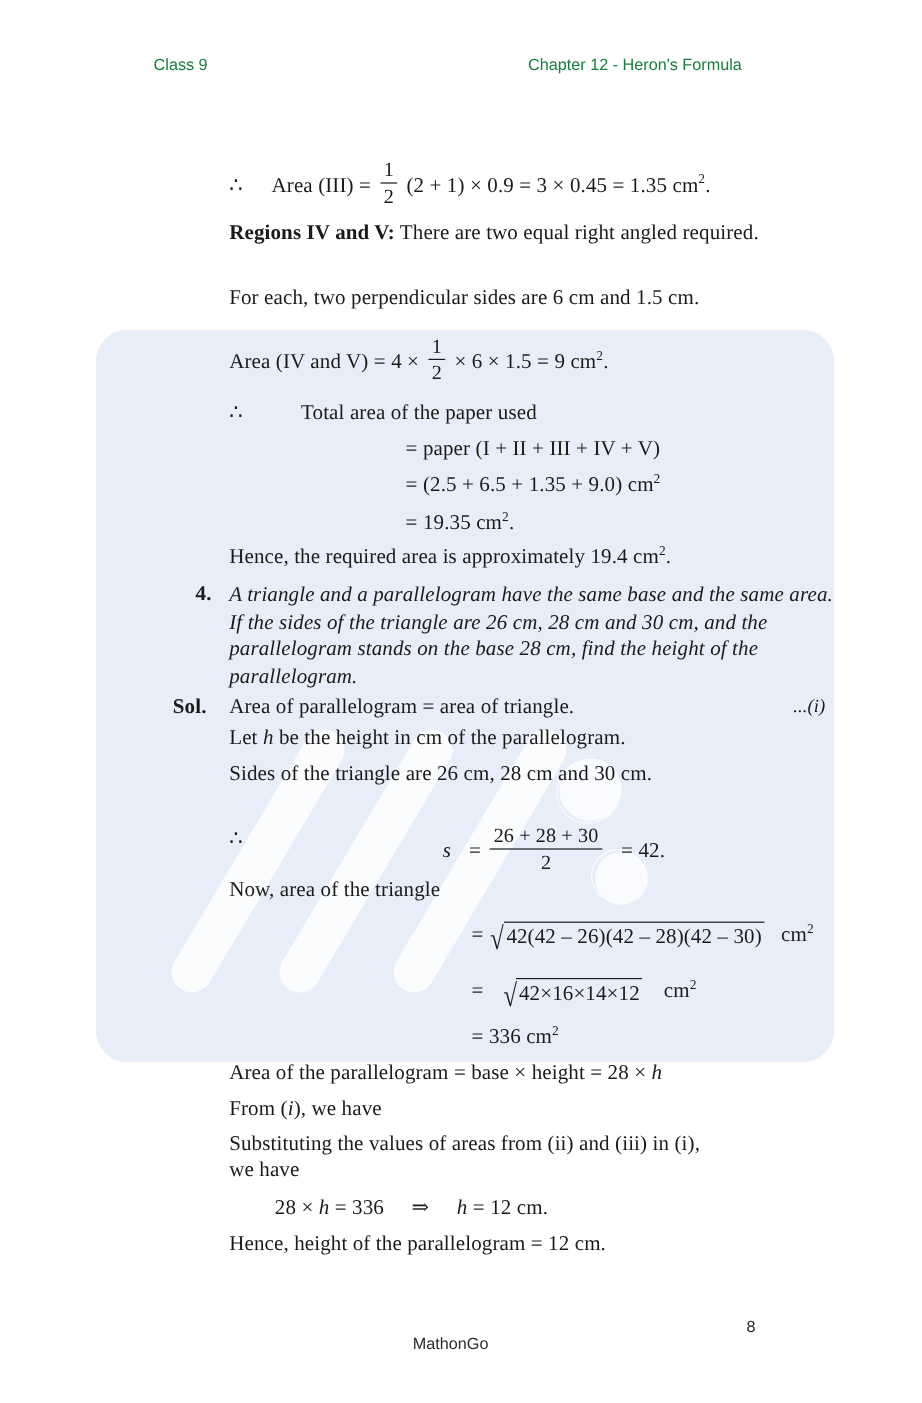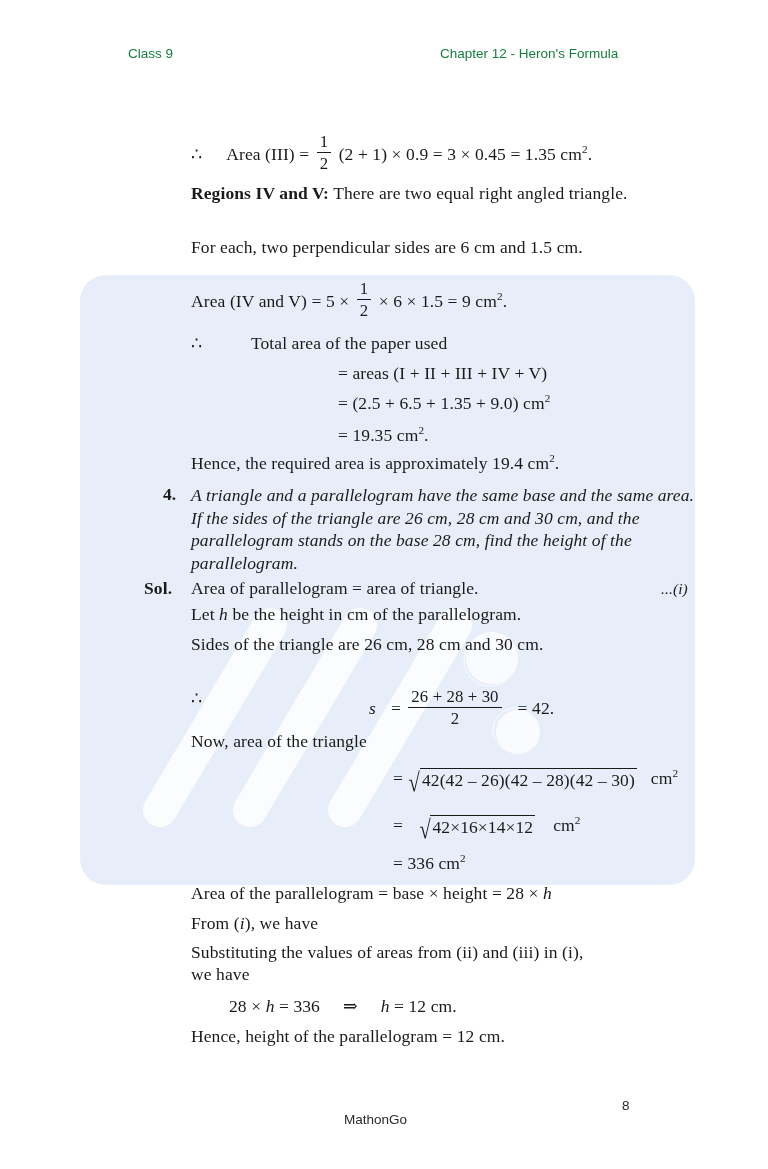--- a/index.html
+++ b/index.html
@@ -165,42 +165,42 @@
       <span>Area (III) =</span>
       <span class="frac">
         <span class="num">1</span>
         <span class="bar"></span>
         <span class="den">2</span>
       </span>
       <span>(2 + 1) × 0.9 = 3 × 0.45 = 1.35 cm</span><sup>2</sup><span>.</span>
     </div>
 
     <div class="wrapline" style="left:158px; top:182px; width:510px;">
-      <span class="b">Regions IV and V:</span><span> There are two equal right angled triangle.</span>
+      <span class="b">Regions IV and V:</span><span> There are two equal right angled required.</span>
     </div>
 
     <div class="line" style="left:158px; top:237px;">For each, two perpendicular sides are 6 cm and 1.5 cm.</div>
 
     <div class="line" style="left:158px; top:280px;">
-      <span>Area (IV and V) = 5 ×</span>
+      <span>Area (IV and V) = 4 ×</span>
       <span class="frac">
         <span class="num">1</span>
         <span class="bar"></span>
         <span class="den">2</span>
       </span>
       <span>× 6 × 1.5 = 9 cm</span><sup>2</sup><span>.</span>
     </div>
 
     <div class="line" style="left:158px; top:333px;">
       <span>∴</span>
       <span class="spc" style="width:40px"></span>
       <span>Total area of the paper used</span>
     </div>
 
-    <div class="line" style="left:305px; top:363px;">= areas (I + II + III + IV + V)</div>
+    <div class="line" style="left:305px; top:363px;">= paper (I + II + III + IV + V)</div>
 
     <div class="line" style="left:305px; top:393px;">
       <span>= (2.5 + 6.5 + 1.35 + 9.0) cm</span><sup>2</sup>
     </div>
 
     <div class="line" style="left:305px; top:425px;text-align:center;">
       <span>= 19.35 cm</span><sup>2</sup><span>.</span>
     </div>
 
     <div class="line" style="left:158px; top:453px;">

